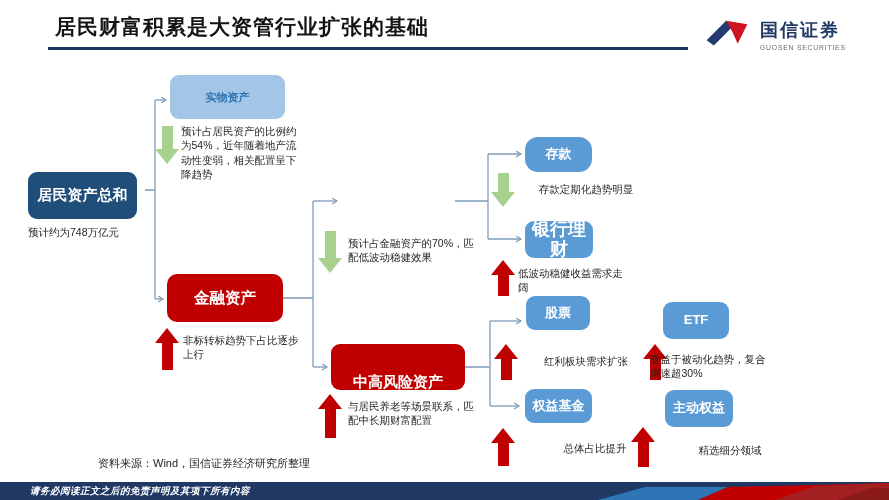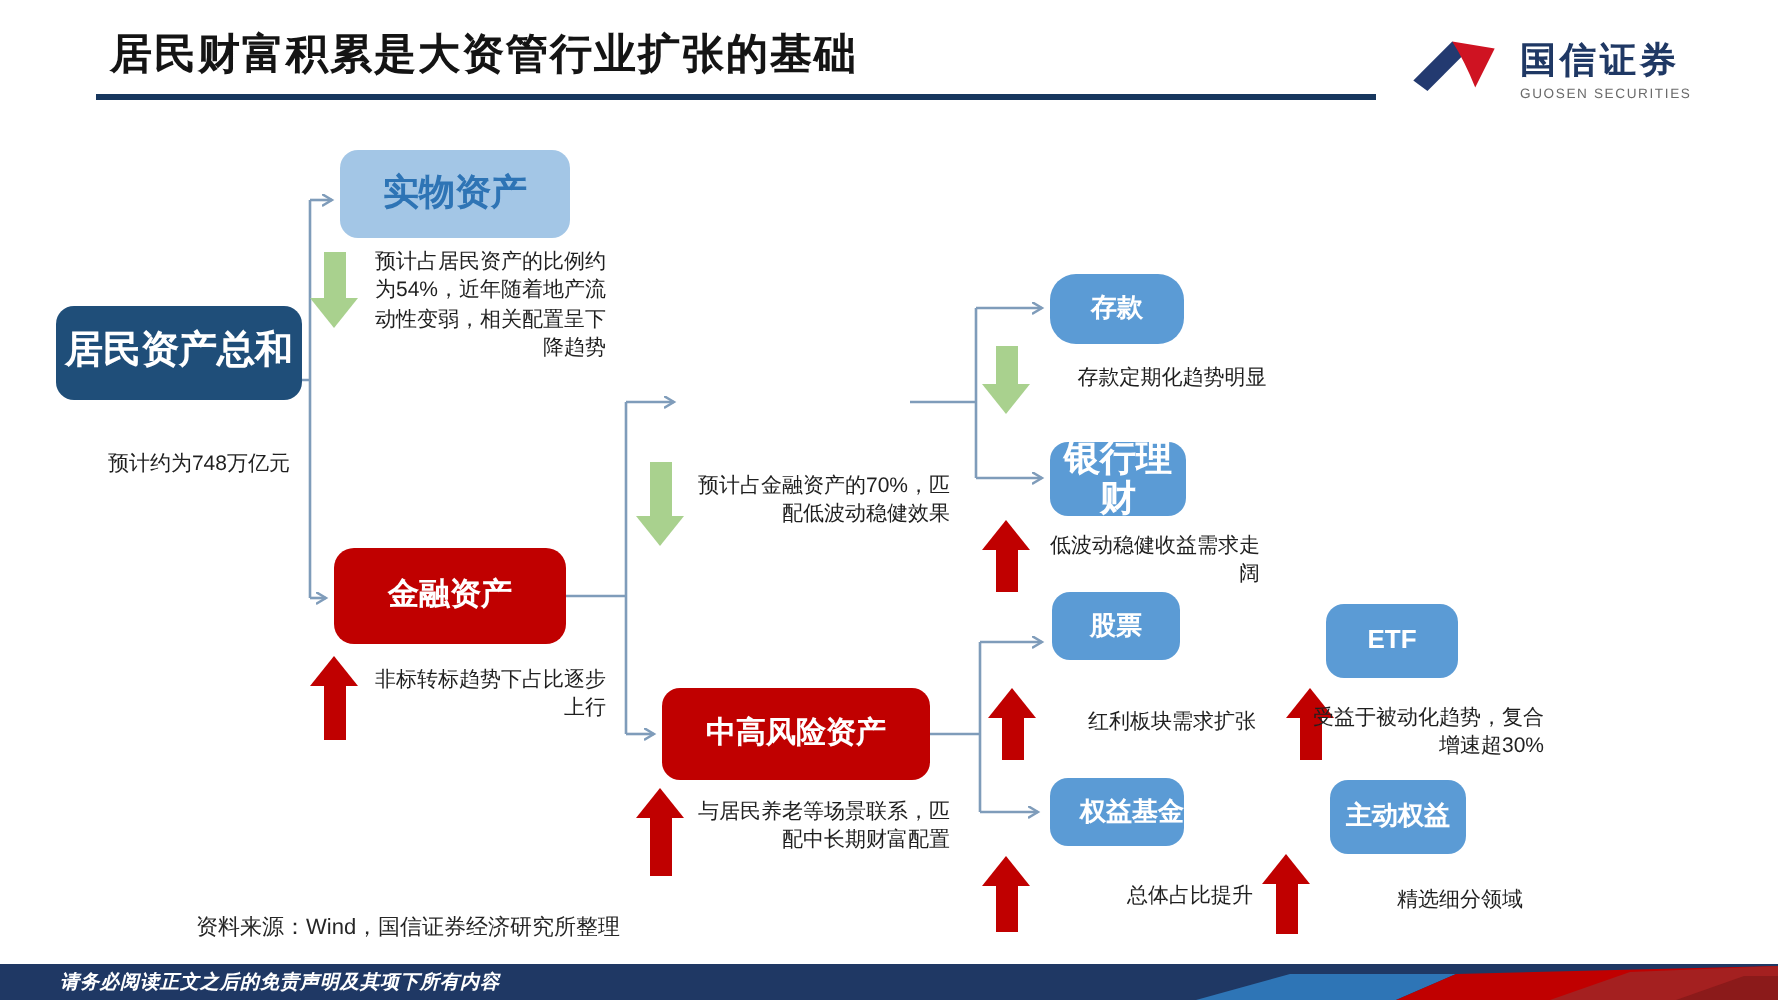--- a/index.html
+++ b/index.html
@@ -26,21 +26,21 @@
     justify-content:center; font-weight:bold; text-align:center; line-height:1.1;
   }
   .node.navy   { background:#1f4e79; color:#ffffff; }
   .node.lblue  { background:#a3c6e6; color:#2e74b5; }
   .node.redbox { background:#c00000; color:#ffffff; }
   .node.peach  { background:#f4b183; color:#c00000; }
   .node.mblue  { background:#5b9bd5; color:#ffffff; }
   
   .cap{
     position:absolute; font-size:10.5px; color:#1f1f1f; line-height:1.38;
-    text-align:right;
+    text-align:left;
   }
   .cap.left{ text-align:center; }
   
   .barrow{ position:absolute; width:24px; display:flex; flex-direction:column; align-items:center; }
   .barrow .tri{ width:0; height:0; border-left:12px solid transparent; border-right:12px solid transparent; }
   .barrow .shaft{ width:11px; flex:1; background:var(--c); }
   .barrow.up .tri{ border-bottom:15px solid var(--c); }
   .barrow.down .tri{ border-top:15px solid var(--c); }
   .barrow.green{ --c:#a9d18e; }
   .barrow.red{ --c:#c00000; }
@@ -91,26 +91,26 @@
       <path d="M455,201 L488,201 M488,154 L488,239"></path>
       <path d="M488,154 L521,154" marker-end="url(#arr)"></path>
       <path d="M488,239 L521,239" marker-end="url(#arr)"></path>
 
       <path d="M465,367 L490,367 M490,321 L490,406"></path>
       <path d="M490,321 L521,321" marker-end="url(#arr)"></path>
       <path d="M490,406 L519,406" marker-end="url(#arr)"></path>
     </g>
   </svg>
 
-  <div class="node navy" style="left:28px; top:153px; width:123px; height:47px; font-size:19px;">
+  <div class="node navy" style="left:28px; top:172px; width:109px; height:47px; font-size:15px;">
     <span>居民资产总和</span>
   </div>
   <div class="cap" style="left:28px; top:225px; width:117px;">预计约为748万亿元</div>
 
-  <div class="node lblue" style="left:170px; top:75px; width:115px; height:44px; font-size:18px;">
+  <div class="node lblue" style="left:170px; top:75px; width:115px; height:44px; font-size:11px;">
     <span>实物资产</span>
   </div>
   <div class="barrow down green" style="left:155px; top:126px; height:38px;">
     <div class="shaft"></div>
       <div class="tri"></div>
   </div>
   <div class="cap" style="left:181px; top:124px; width:122px;">预计占居民资产的比例约为54%，近年随着地产流动性变弱，相关配置呈下降趋势</div>
 
   <div class="node redbox" style="left:167px; top:274px; width:116px; height:48px; font-size:15.5px;border-radius:10px;">
     <span>金融资产</span>
@@ -120,21 +120,21 @@
       <div class="shaft"></div>
   </div>
   <div class="cap" style="left:183px; top:333px; width:120px;">非标转标趋势下占比逐步上行</div>
 
   <div class="barrow down green" style="left:318px; top:231px; height:42px;">
     <div class="shaft"></div>
       <div class="tri"></div>
   </div>
   <div class="cap" style="left:348px; top:236px; width:127px;">预计占金融资产的70%，匹配低波动稳健效果</div>
 
-  <div class="node redbox" style="left:331px; top:344px; width:134px; height:46px; font-size:15px;">
+  <div class="node redbox" style="left:331px; top:344px; width:134px; height:46px; font-size:15px;align-items:flex-end;">
     <span>中高风险资产</span>
   </div>
   <div class="barrow up red" style="left:318px; top:394px; height:44px;">
     <div class="tri"></div>
       <div class="shaft"></div>
   </div>
   <div class="cap" style="left:348px; top:399px; width:127px;">与居民养老等场景联系，匹配中长期财富配置</div>
 
   <div class="node mblue" style="left:525px; top:137px; width:67px; height:35px; font-size:13px;border-radius:13px;">
     <span>存款</span>
@@ -156,21 +156,21 @@
 
   <div class="node mblue" style="left:526px; top:296px; width:64px; height:34px; font-size:13px;">
     <span>股票</span>
   </div>
   <div class="barrow up red" style="left:494px; top:344px; height:36px;">
     <div class="tri"></div>
       <div class="shaft"></div>
   </div>
   <div class="cap left" style="left:521px; top:354px; width:130px;">红利板块需求扩张</div>
 
-  <div class="node mblue" style="left:525px; top:389px; width:67px; height:34px; font-size:13px;justify-content:flex-end;">
+  <div class="node mblue" style="left:525px; top:389px; width:67px; height:34px; font-size:13px;">
     <span>权益基金</span>
   </div>
   <div class="barrow up red" style="left:491px; top:428px; height:38px;">
     <div class="tri"></div>
       <div class="shaft"></div>
   </div>
   <div class="cap left" style="left:530px; top:441px; width:130px;">总体占比提升</div>
 
   <div class="node mblue" style="left:663px; top:302px; width:66px; height:37px; font-size:13px;">
     <span>ETF</span>

